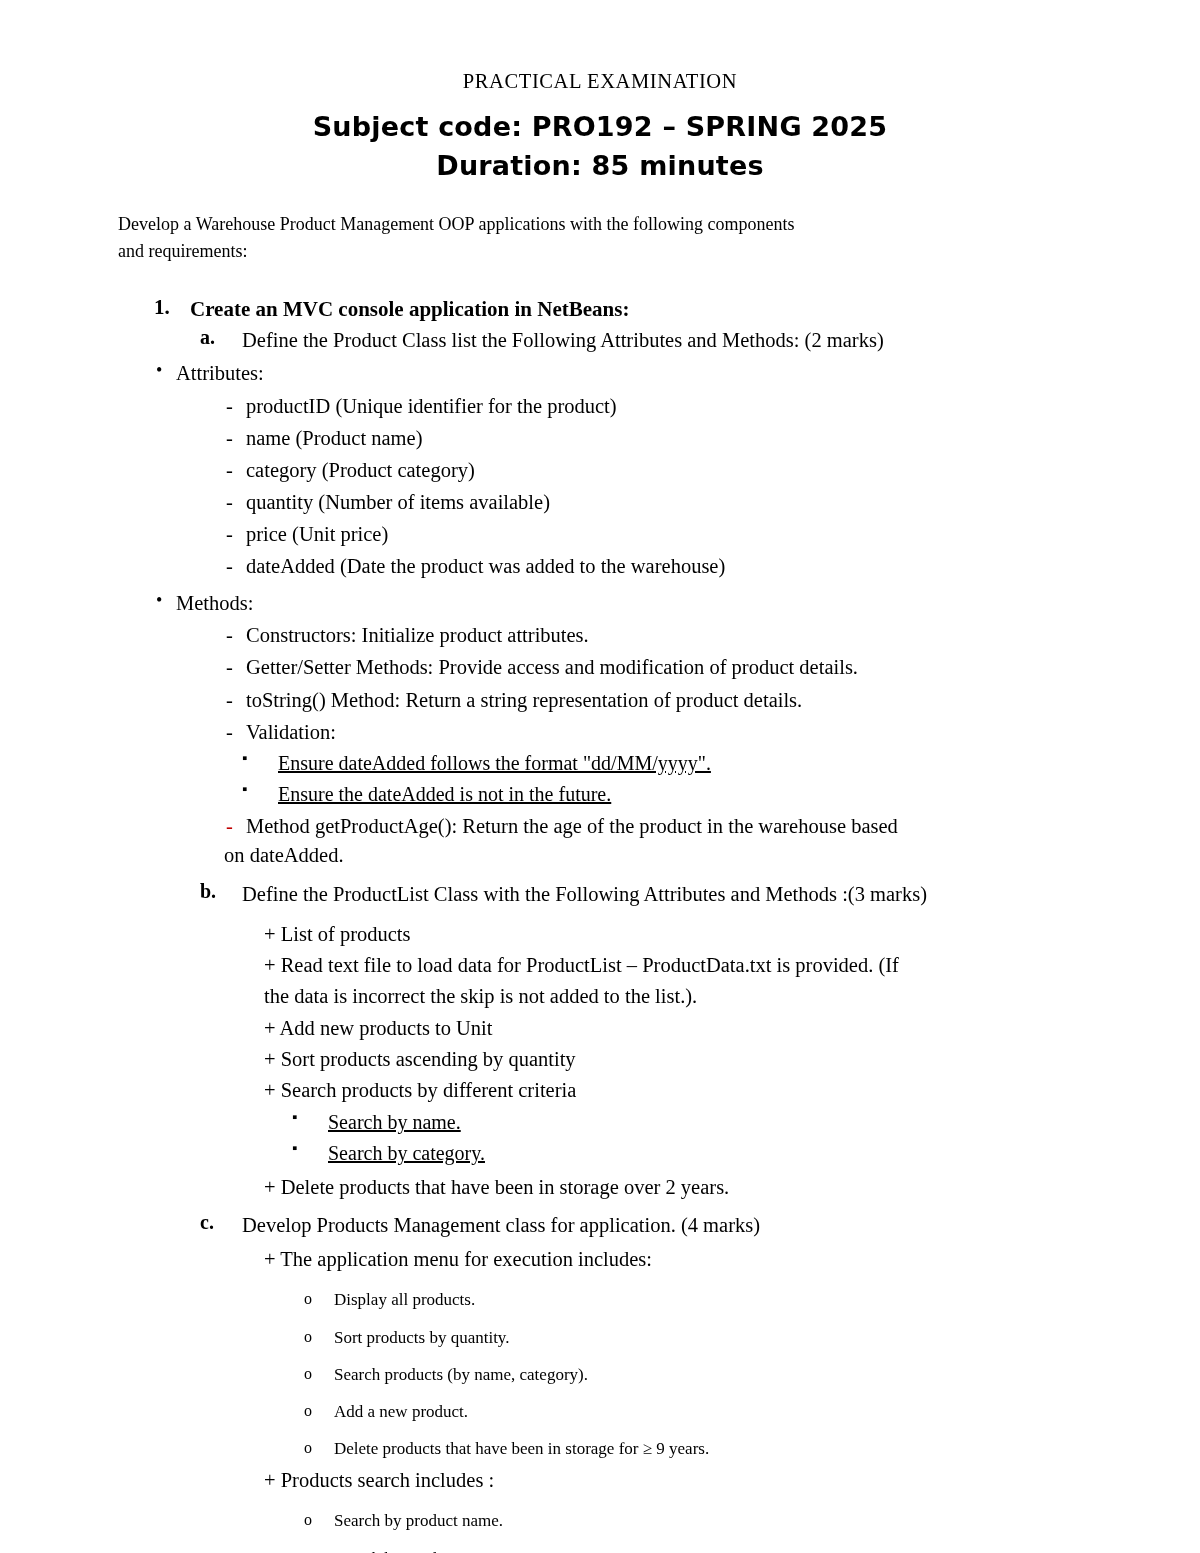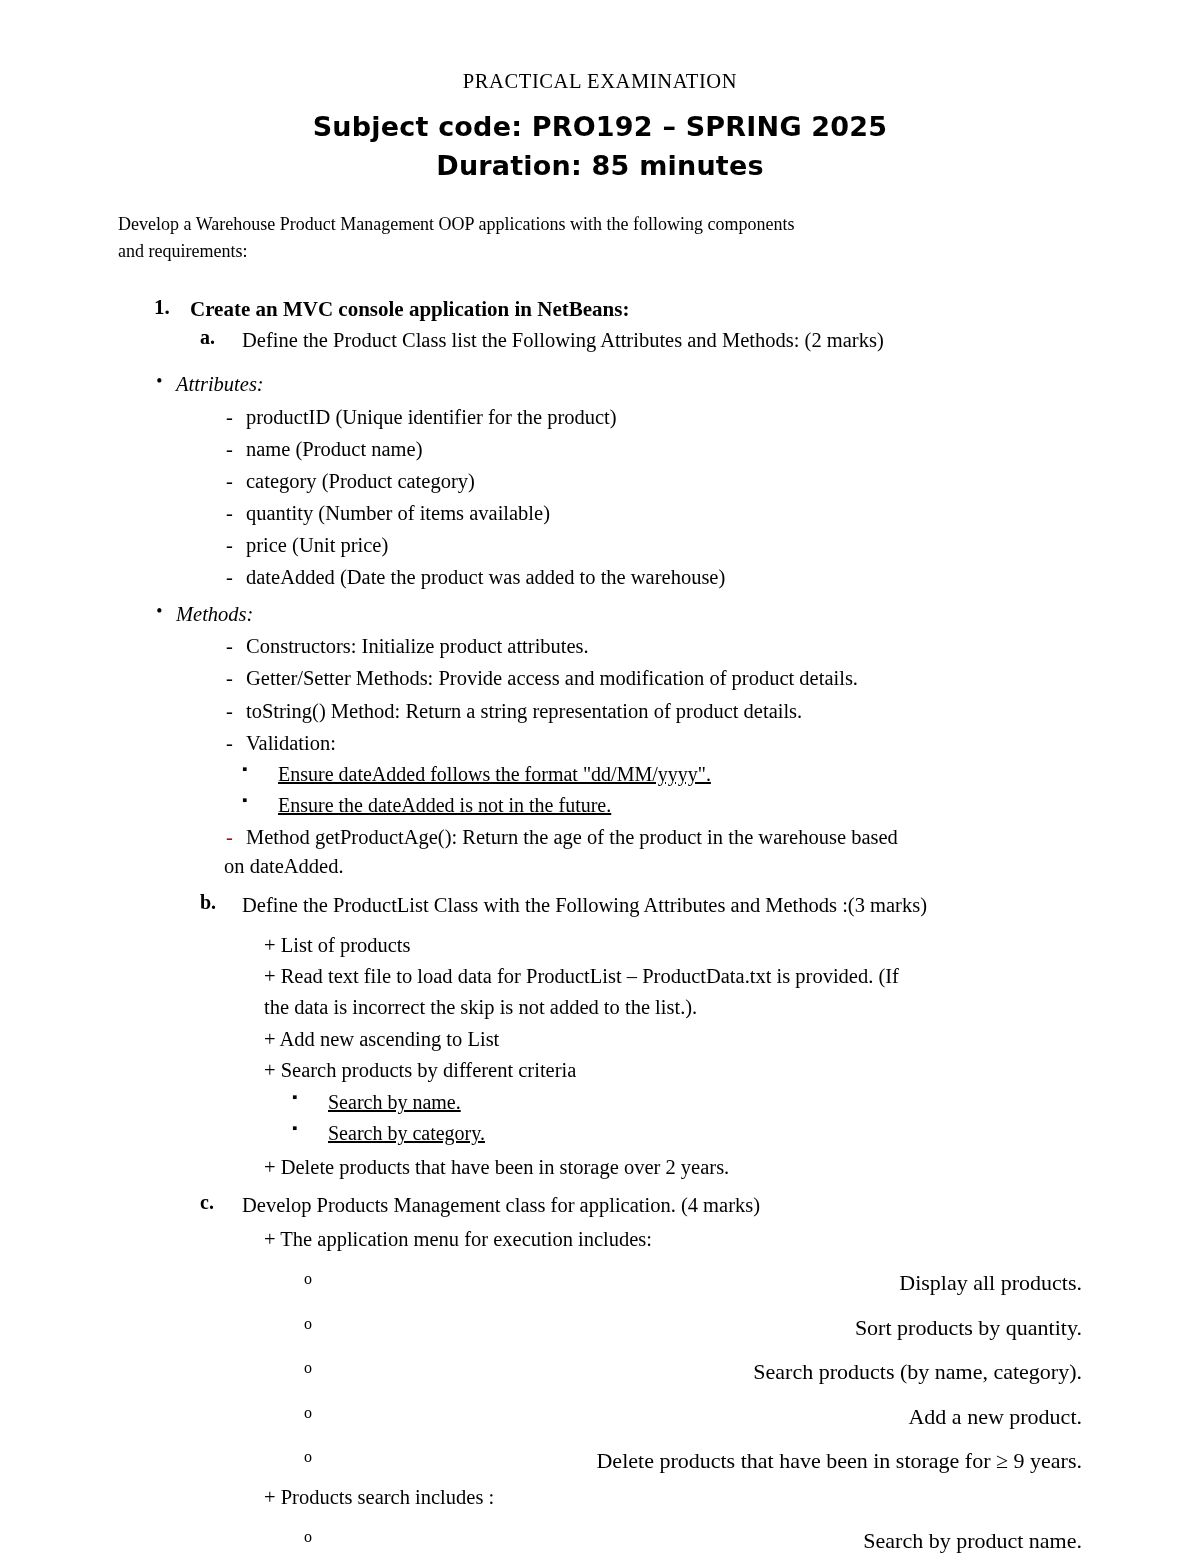--- a/index.html
+++ b/index.html
@@ -90,23 +90,22 @@
   .b {
     font-weight: normal;
   }
   .indent-block {
     font-size: 20.5px;
     line-height: 1.52;
   }
 
   ul.bullet {
     list-style: none;
-    margin: 15px 0 0 0;
+    margin: 4px 0 0 0;
     padding: 0;
-    font-style: italic;
   }
   ul.bullet > li {
     position: relative;
     padding-left: 22px;
     font-size: 20.5px;
     line-height: 1.42;
   }
   ul.bullet > li::before {
     content: "\2022";
     position: absolute;
@@ -162,24 +161,23 @@
   }
 
   ul.circ {
     list-style: none;
     margin: 2px 0 0 0;
     padding: 0 0 0 60px;
   }
   ul.circ > li {
     position: relative;
     padding-left: 32px;
-    font-size: 22px;
+    font-size: 17px;
     line-height: 1.48;
     margin-top: 12px;
-    text-align: right;
   }
   ul.circ > li::before {
     content: "o";
     position: absolute;
     left: 2px;
     top: 0;
     font-size: 16px;
   }
   .sub-indent2 {
     padding-left: 22px;
@@ -253,21 +251,22 @@
       <ol class="level2" style="margin-top:10px;">
         <li>
           <span class="alpha">b.</span>
           <div class="t20">
             <span>Define the ProductList Class with the Following Attributes and Methods :</span><span class="b">(3 marks)</span>
           </div>
           <div class="indent-block sub-indent2" style="margin-top:10px;">
             <div>+ List of products</div>
             <div>+ Read text file to load data for ProductList – ProductData.txt is provided. (If</div>
             <div>the data is incorrect the skip is not added to the list.).</div>
-            <div>+ Add new ascending to List</div>
+            <div>+ Add new products to Unit</div>
+            <div>+ Sort products ascending  by quantity</div>
             <div>+ Search products by different criteria</div>
           </div>
           <ul class="sq wide" style="padding-left:48px;">
             <li>Search by name.</li>
             <li>Search by category.</li>
           </ul>
           <div class="indent-block sub-indent2" style="margin-top:4px;">+ Delete products that have been in storage over 2 years.</div>
         </li>
 
         <li style="margin-top:8px;">

